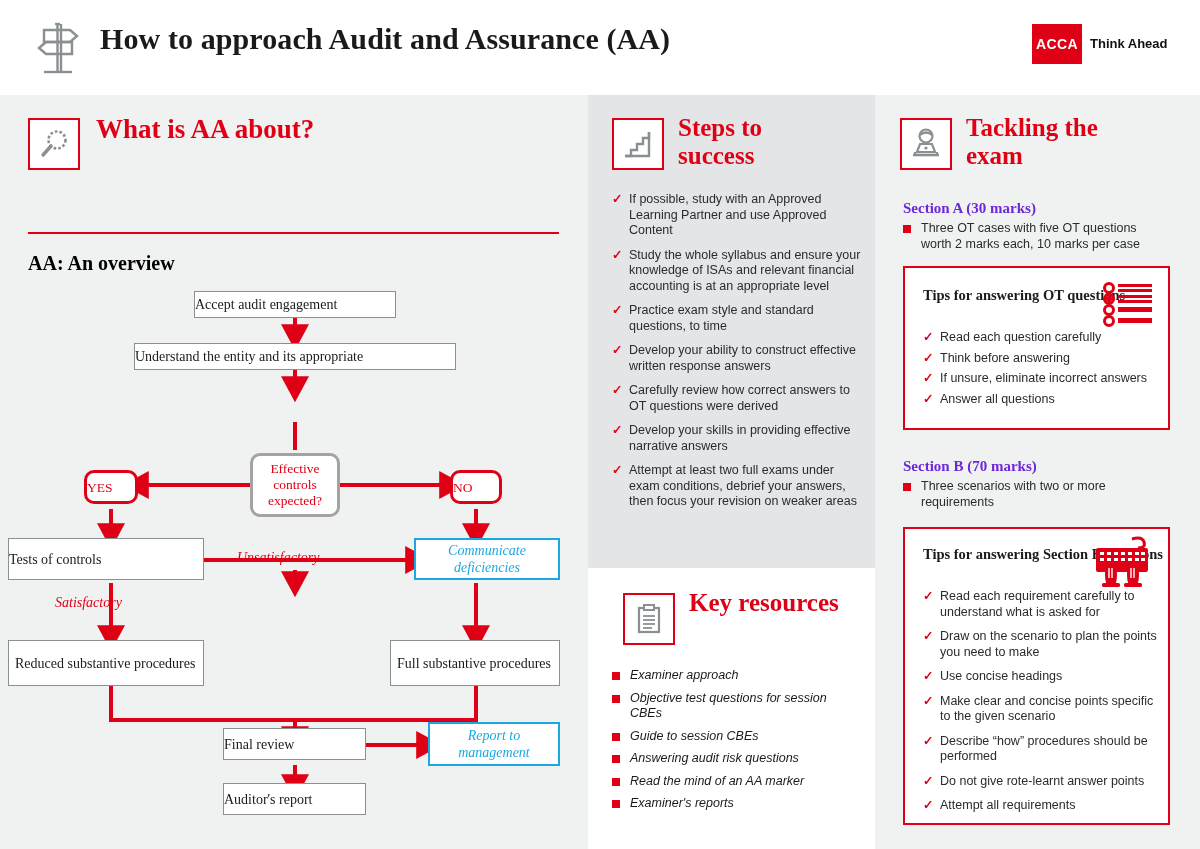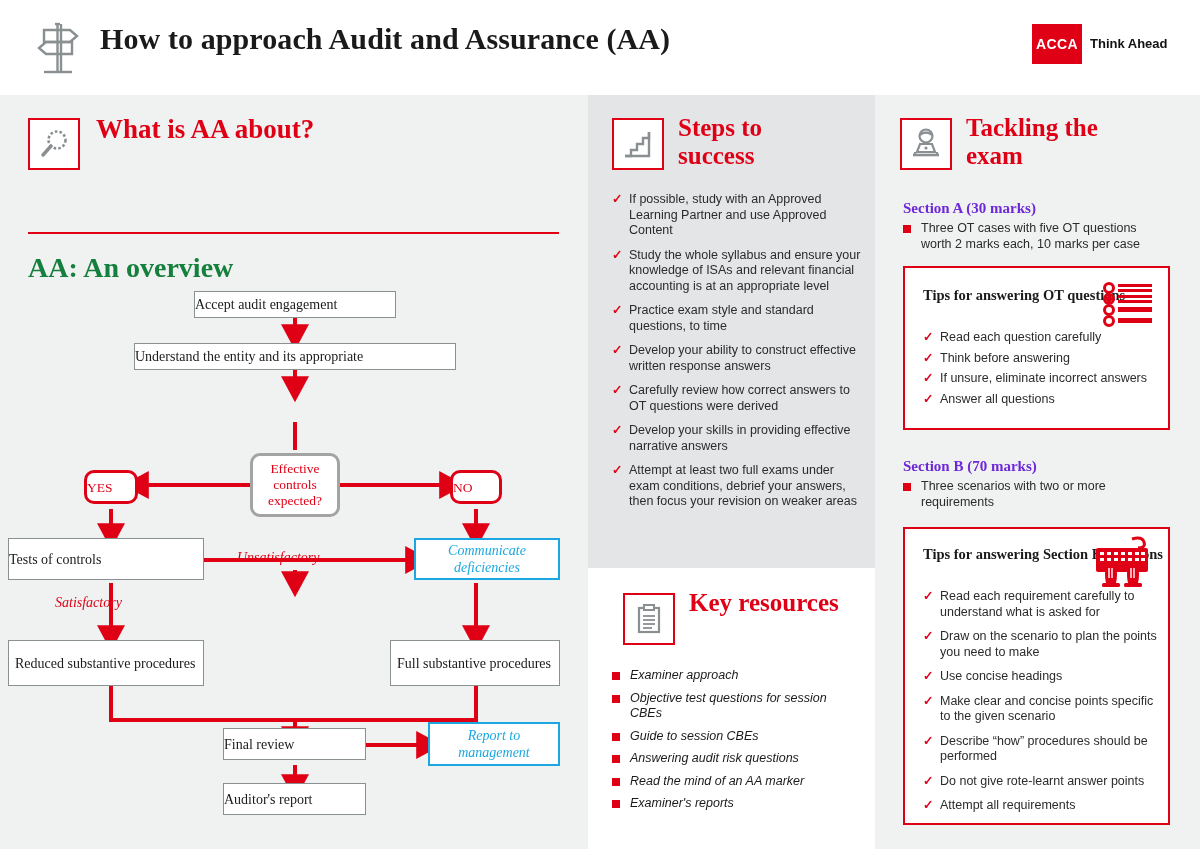--- a/index.html
+++ b/index.html
@@ -47,21 +47,21 @@
   
   .whatis { left:28px; top:118px; width:545px; }
   .whatis .sec-title { font-size:27px; line-height:30px; margin-left:16px; margin-top:-4px; }
   .whatis-body {
     position:absolute; left:96px; top:155px; width:470px;
     font-family:"Liberation Serif", serif; font-size:14.5px; line-height:19.5px; color:#1a1a1a;
   }
   .rule { position:absolute; left:28px; top:232px; width:531px; height:2px; background:#e00016; }
   .overview-title {
     position:absolute; left:28px; top:252px;
-    font-family:"Liberation Serif", serif; font-size:28px; font-weight:700; color:#15803d;
+    font-family:"Liberation Serif", serif; font-size:20px; font-weight:700; color:#000000;
   }
 
   
   .flow { position:absolute; left:0; top:280px; width:588px; height:560px; }
   .node {
     position:absolute; background:#ffffff; border:1.5px solid #8a8f92;
     display:flex; align-items:center; justify-content:flex-start; text-align:center;
     font-family:"Liberation Serif", serif; font-size:14px; color:#1a1a1a; line-height:17px;
   }
   .node.blue { border:2px solid #1ba8e0; color:#1ba8e0; font-style:italic; }

